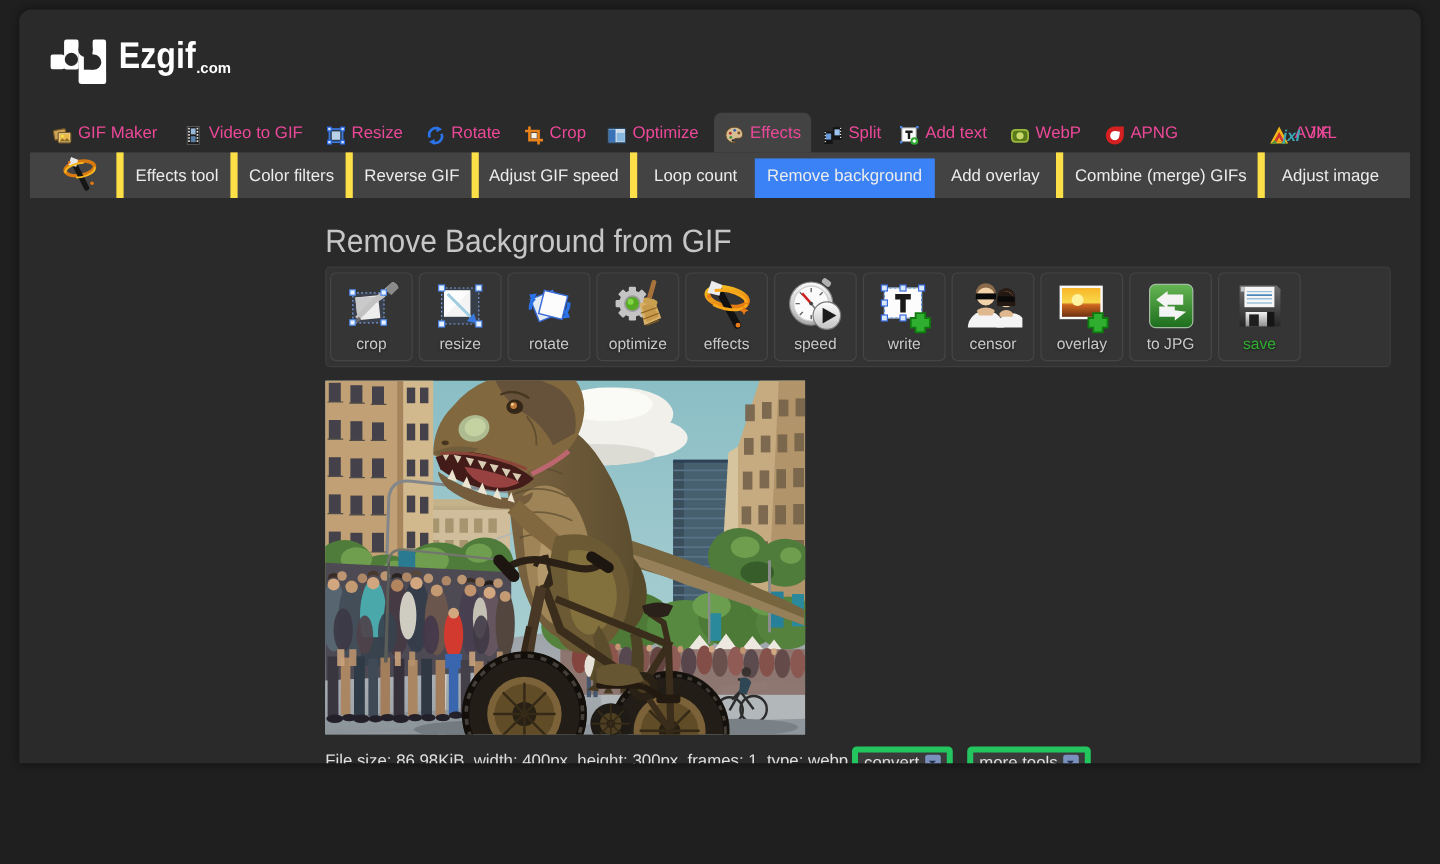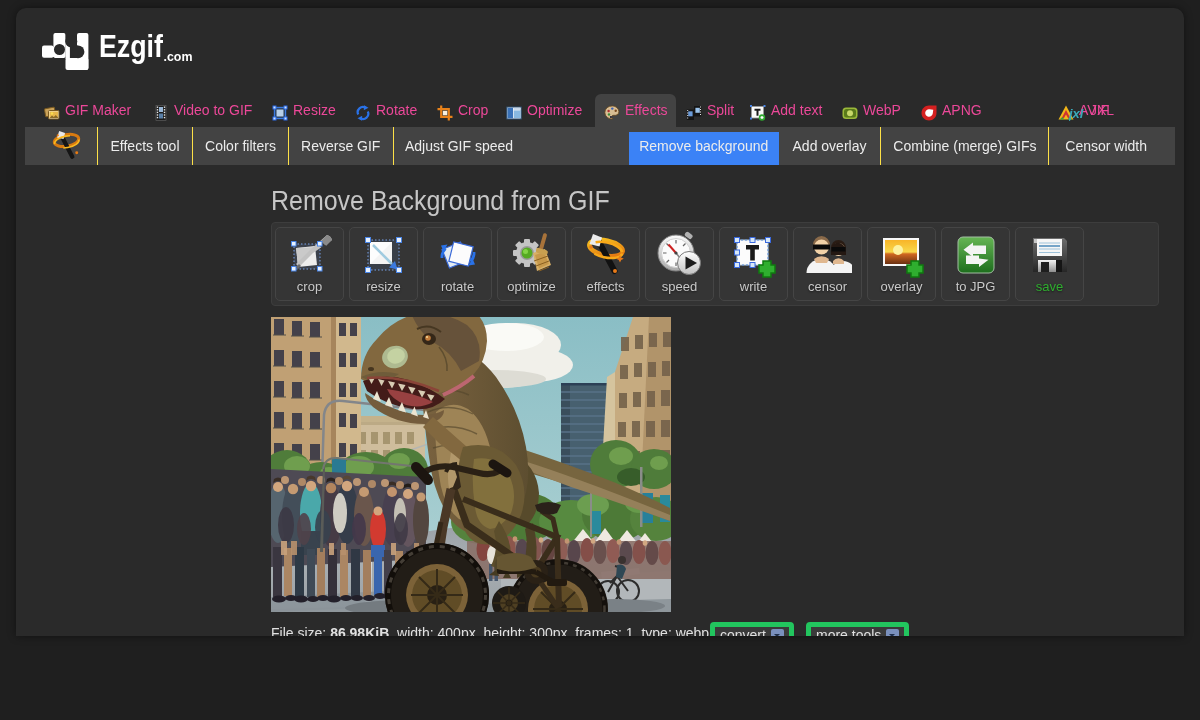--- a/index.html
+++ b/index.html
@@ -9,41 +9,41 @@
   
   .topnav a { position:absolute; top:88px; height:27px; display:flex; align-items:center; gap:5px;
               color:#ec4899; font-size:14px; white-space:nowrap; }
   .topnav a svg { display:block; flex:none; position:relative; top:3px; }
   .tabbg { position:absolute; left:579px; top:86px; width:81px; height:33px; background:#434343;
            border-radius:6px 6px 0 0; }
   
   .subnav { position:absolute; left:9px; top:119px; width:1150px; height:38px; background:#434343; }
   .subnav a { position:absolute; top:0; height:38px; display:flex; align-items:center; justify-content:center;
               color:#ececec; font-size:14px; white-space:nowrap; }
-  .subnav a.sep { border-left:1px solid #fde047; }
+  .subnav a.sep { border-left:6px solid #fde047; }
   .subnav a.active { background:#3b82f6; top:5px; height:33px; padding-bottom:5px; }
   .wandbox { position:absolute; left:23px; top:1px; width:37px; height:35px; }
   
   h1 { position:absolute; left:255px; top:178px; font-size:27px; font-weight:400; color:#c6c6c6;
        transform:scaleX(0.925); transform-origin:left top; }
   .toolbar { position:absolute; left:255px; top:214px; width:888px; height:84px;
              background:#333333; border:1px solid #3d3d3d; border-radius:4px;
              display:flex; padding:4px 3px; gap:5px; }
   .tool { width:69px; height:74px; background:#353535; border:1px solid #454545; border-radius:5px;
           display:flex; flex-direction:column; align-items:center; }
   .tool svg { margin-top:3px; display:block; }
   .tool span { font-size:13px; color:#c9c9c9; text-shadow:0 1px 2px rgba(0,0,0,.55); }
   .tool span.green { color:#2fae2f; }
   
   .photo { position:absolute; left:255px; top:309px; width:400px; height:295px; display:block; }
   
   .fileinfo { position:absolute; left:255px; top:612px; width:910px; height:30px;
               color:#e0e0e0; font-size:14px; }
   .fileinfo .txt { position:absolute; left:0; top:5px; }
-  .fileinfo b { font-weight:700; }
+  .fileinfo b { font-weight:400; }
   .btn { position:absolute; top:2px; height:25px; display:inline-flex; align-items:center; gap:5px;
          background:#3a3a3a; border:5px solid #22c55e; border-radius:4px; color:#e0e0e0;
          font-size:14px; padding:0 5px; }
   .btn .dd { width:13px; height:13px; background:#7a90bd; border-radius:2px; position:relative; }
   .btn .dd { margin-top:1px; }
   .btn .dd:after { content:""; position:absolute; left:3px; top:5px; border:3.5px solid transparent; border-top-color:#20304d; }
 </style>
 </head>
 <body>
 <div class="page">
@@ -188,24 +188,25 @@
      <rect x="21" y="4" width="6" height="40" rx="2.5" fill="#151515" transform="rotate(-27 24 24)"></rect>
      <path d="M14 4 l8 3 -2 8 -9-2 z" fill="#e8e8e8"></path>
      <ellipse cx="24" cy="19" rx="17" ry="8" fill="none" stroke="#f8b820" stroke-width="2.2" stroke-dasharray="26 14" transform="rotate(-10 24 17)"></ellipse>
      <circle cx="12" cy="10" r="1.5" fill="#e87a10"></circle>
           <circle cx="38" cy="34" r="2" fill="#e87a10"></circle>
    </svg></span>
       <a class=" sep" style="left:72px;width:95px">Effects tool</a>
       <a class=" sep" style="left:167px;width:96px">Color filters</a>
       <a class=" sep" style="left:263px;width:104.5px">Reverse GIF</a>
       <a class=" sep" style="left:367.5px;width:132px">Adjust GIF speed</a>
+      <a class=" sep" style="left:499.5px;width:104.5px">Loop count</a>
       <a class="active" style="left:604px;width:149.60000000000002px">Remove background</a>
       <a class="" style="left:753.6px;width:101.79999999999995px">Add overlay</a>
       <a class=" sep" style="left:855.4px;width:168px">Combine (merge) GIFs</a>
-      <a class=" sep" style="left:1023.4px;width:114.60000000000002px">Censor width</a>
+      <a class=" sep" style="left:1023.4px;width:114.60000000000002px">Adjust image</a>
     </div>
   <h1>Remove Background from GIF</h1>
   <div class="toolbar" id="toolbar">
       <div class="tool">
         <svg width="48" height="48" viewBox="0 0 48 48">
   <rect x="8" y="13" width="26" height="25" fill="rgba(80,110,160,.22)" stroke="#7aa2e8" stroke-width="1" stroke-dasharray="1.5 2"></rect>
   <rect x="11" y="16" width="19" height="19" fill="#ededed" transform="rotate(-6 20 25)"></rect>
   <path d="M11 16 l19 1 -19 18z" fill="#cacaca" transform="rotate(-6 20 25)"></path>
   <path d="M41 4 a7 7 0 0 1 5 5 L27 22 l-14 14 -3-3 14-14z" fill="#c2c2c2"></path>
   <path d="M41 4 a7 7 0 0 1 5 5 l-6 6 -5-5 z" fill="#8a8a8a"></path>

